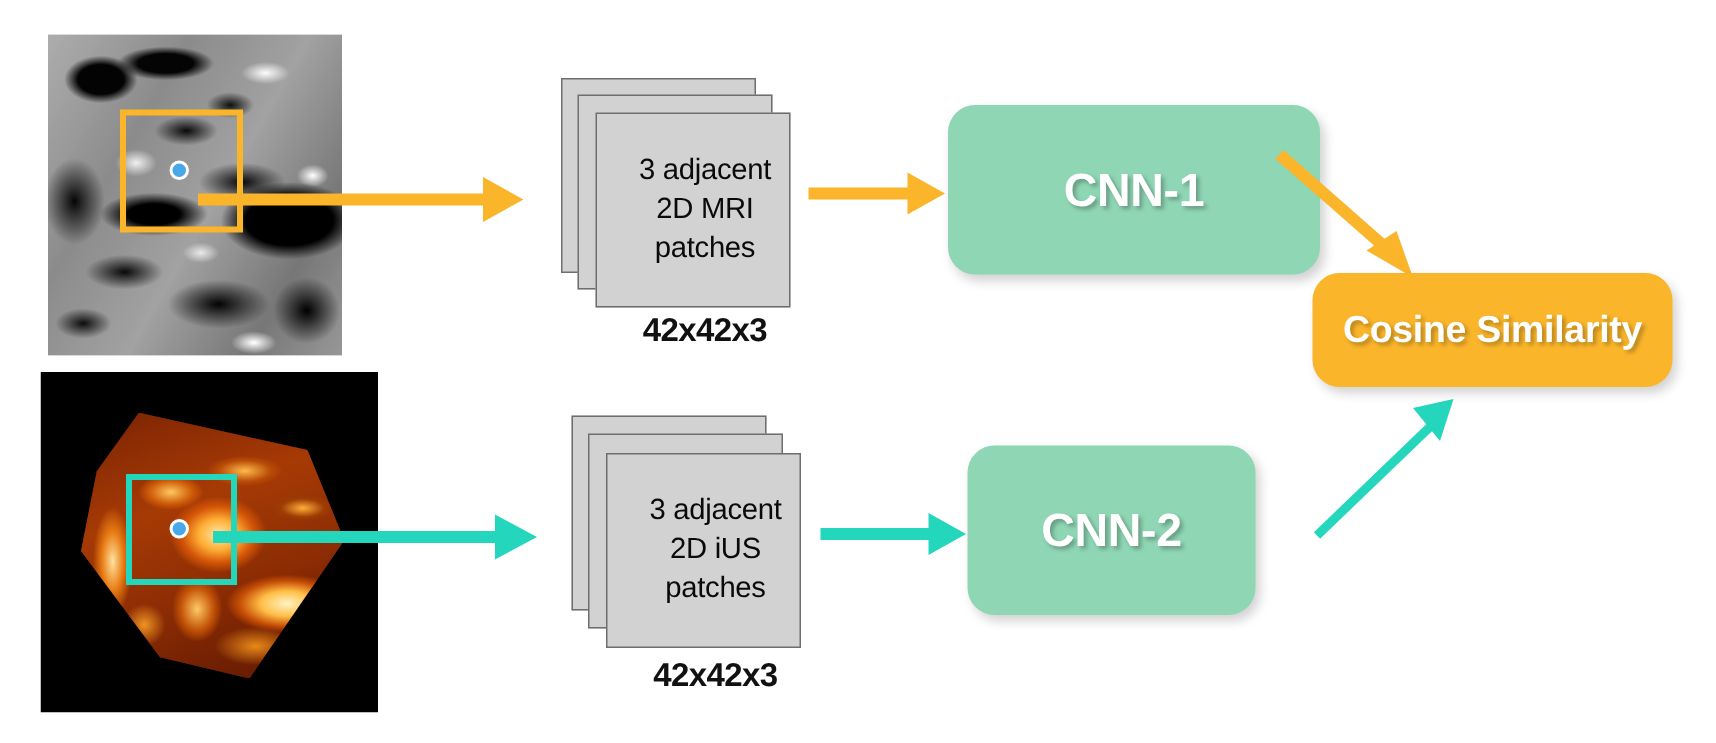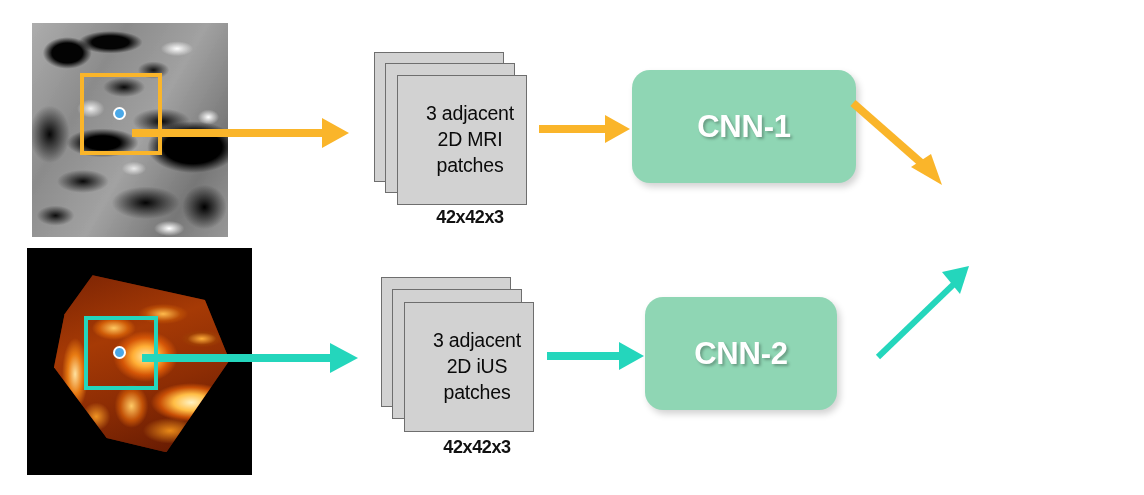--- a/index.html
+++ b/index.html
@@ -103,21 +103,21 @@
   .card-text {
     font-size: 19.5px;
     line-height: 1.32;
     color: #0a0a0a;
     text-align: center;
     white-space: pre-line;
     letter-spacing: -0.2px;
   }
   .dim-label {
     position: absolute;
-    font-size: 18px;
+    font-size: 22px;
     font-weight: 700;
     color: #111;
     text-align: center;
     letter-spacing: -0.4px;
   }
 
   
   .proc-box {
     position: absolute;
     border-radius: 18px;
@@ -204,21 +204,21 @@
     </g>
   </svg>
 
   <svg class="arrow-svg" style="left:545px; top:337px;" width="102" height="38" viewBox="0 0 102 38">
     <g>
       <line x1="2" y1="19" x2="78" y2="19" stroke="#24D6BC" stroke-width="8"></line>
       <polygon points="74,5 99,19 74,33" fill="#24D6BC"></polygon>
     </g>
   </svg>
 
-  <div class="proc-box" style="left:632px; top:70px; width:224px; height:113px; background:#8FD6B4;">
+  <div class="proc-box" style="left:632px; top:70px; width:248px; height:113px; background:#8FD6B4;">
     <span class="proc-label cnn-label">CNN-1</span>
   </div>
 
   <div class="proc-box" style="left:645px; top:297px; width:192px; height:113px; background:#8FD6B4;">
     <span class="proc-label cnn-label">CNN-2</span>
   </div>
 
   <svg class="arrow-svg" style="left:845px; top:95px;" width="110" height="100" viewBox="0 0 110 100">
     <g>
       <line x1="8" y1="8" x2="82" y2="73" stroke="#FAB52A" stroke-width="8"></line>
@@ -226,14 +226,17 @@
     </g>
   </svg>
 
   <svg class="arrow-svg" style="left:870px; top:262px;" width="110" height="105" viewBox="0 0 110 105">
     <g>
       <line x1="8" y1="95" x2="86" y2="20" stroke="#24D6BC" stroke-width="6"></line>
       <polygon points="72,10 99,4 90,32" fill="#24D6BC"></polygon>
     </g>
   </svg>
 
+  <div class="proc-box" style="left:875px; top:182px; width:240px; height:76px; background:#FAB52A;">
+    <span class="proc-label cos-label">Cosine Similarity</span>
+  </div>
 
 </div>
 
 </body></html>

